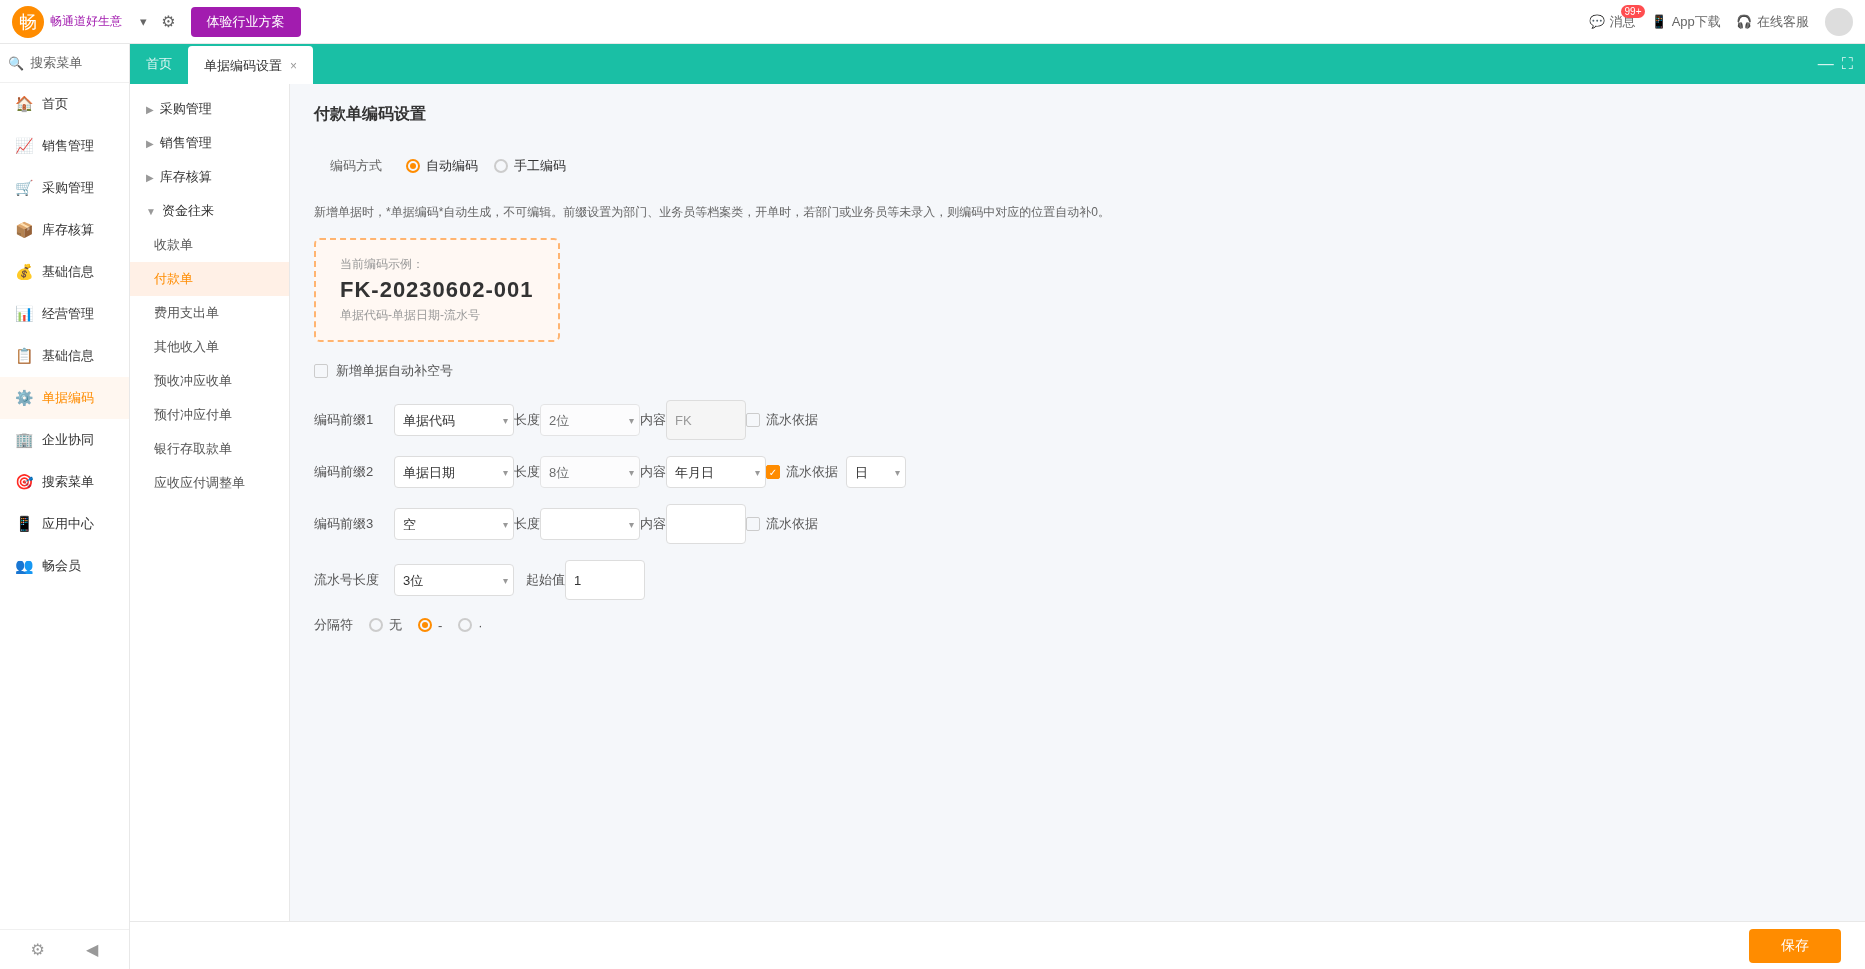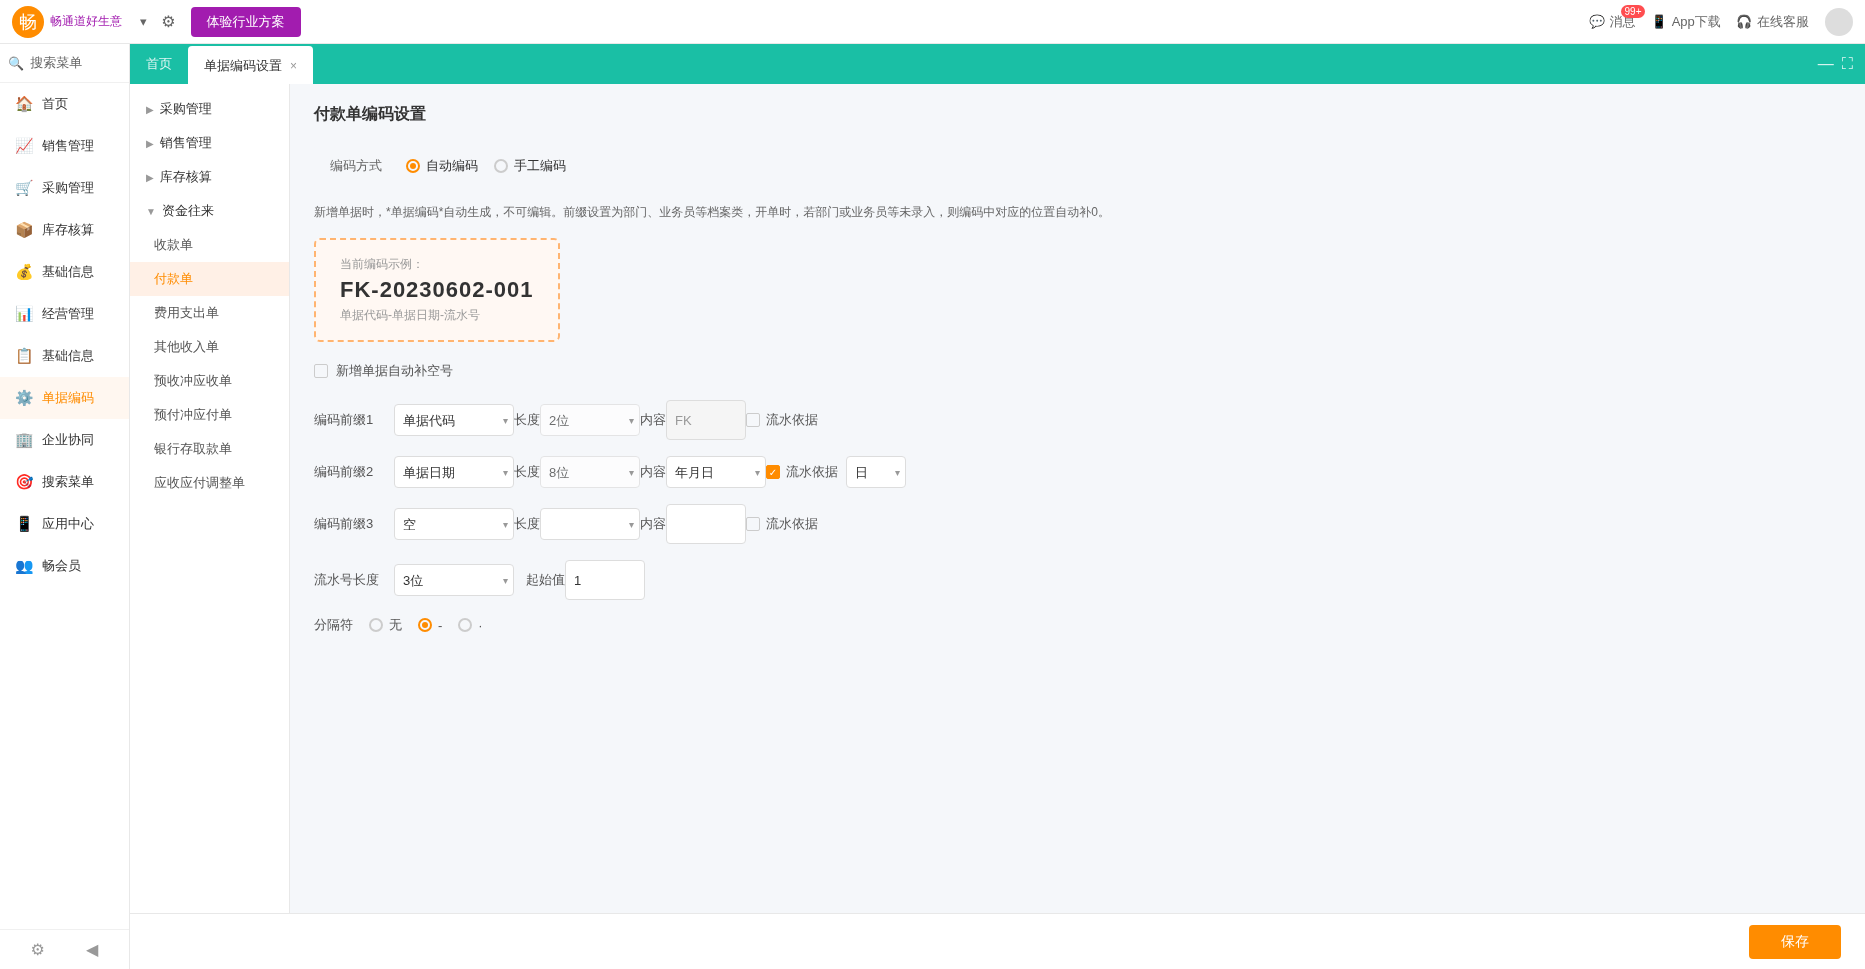--- a/index.html
+++ b/index.html
@@ -84,21 +84,21 @@
     .length-label { font-size: 13px; color: #555; }
     .content-label { font-size: 13px; color: #555; }
     .stream-checkbox { display: flex; align-items: center; gap: 6px; font-size: 13px; color: #555; }
     .stream-checkbox-box { width: 14px; height: 14px; border: 1px solid #ccc; border-radius: 2px; cursor: pointer; display: flex; align-items: center; justify-content: center; }
     .stream-checkbox-box.checked { background: #ff8c00; border-color: #ff8c00; color: white; font-size: 10px; }
 
     
     .separator-row { display: flex; align-items: center; gap: 16px; margin-top: 8px; font-size: 13px; color: #555; }
 
     
-    .bottom-bar { height: 56px; background: #fff; border-top: 1px solid #e8e8e8; display: flex; align-items: center; justify-content: flex-end; padding: 0 24px; flex-shrink: 0; }
+    .bottom-bar { height: 48px; background: #fff; border-top: 1px solid #e8e8e8; display: flex; align-items: center; justify-content: flex-end; padding: 0 24px; flex-shrink: 0; }
     .btn-save { background: #ff8c00; color: white; border: none; border-radius: 4px; padding: 8px 32px; font-size: 14px; cursor: pointer; }
 
     .select-wrapper { position: relative; display: inline-flex; align-items: center; }
     .select-input { appearance: none; height: 32px; border: 1px solid #ddd; border-radius: 4px; padding: 0 24px 0 8px; font-size: 13px; color: #333; background: #fff; cursor: pointer; min-width: 100px; }
     .select-arrow { position: absolute; right: 6px; color: #999; font-size: 10px; pointer-events: none; }
 
     .input-field { height: 40px; border: 1px solid #ddd; border-radius: 4px; padding: 0 8px; font-size: 13px; color: #333; background: #fff; min-width: 80px; }
     .input-field:read-only { background: #f5f5f5; color: #999; }
   </style>
 </head>

